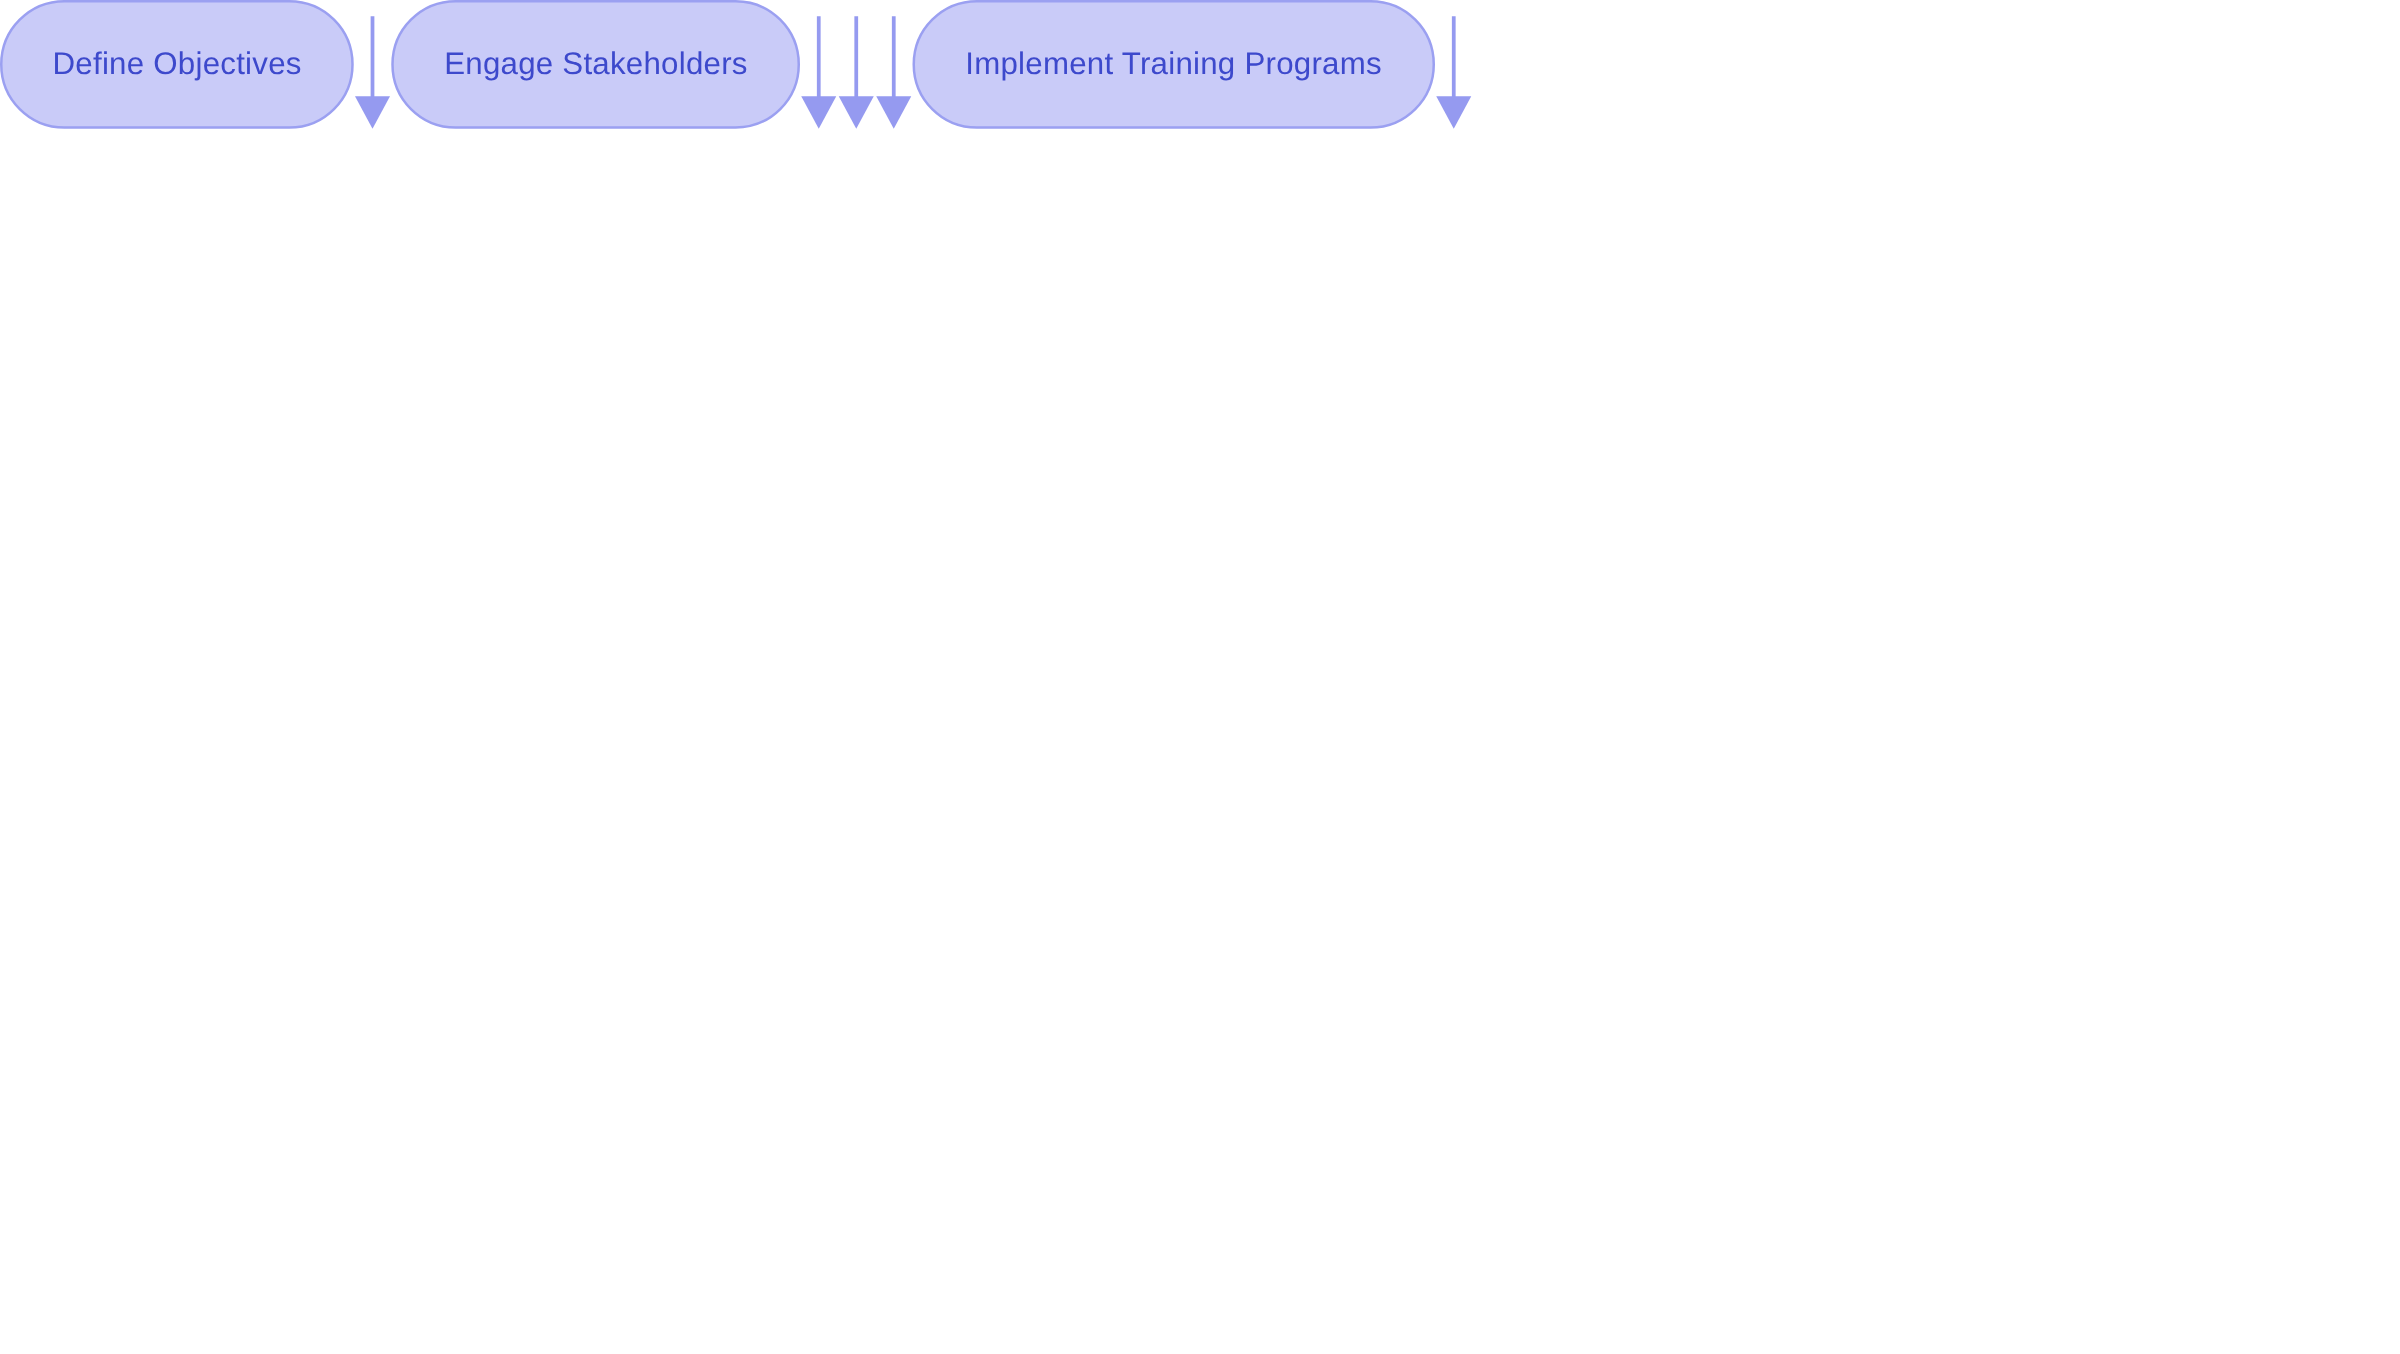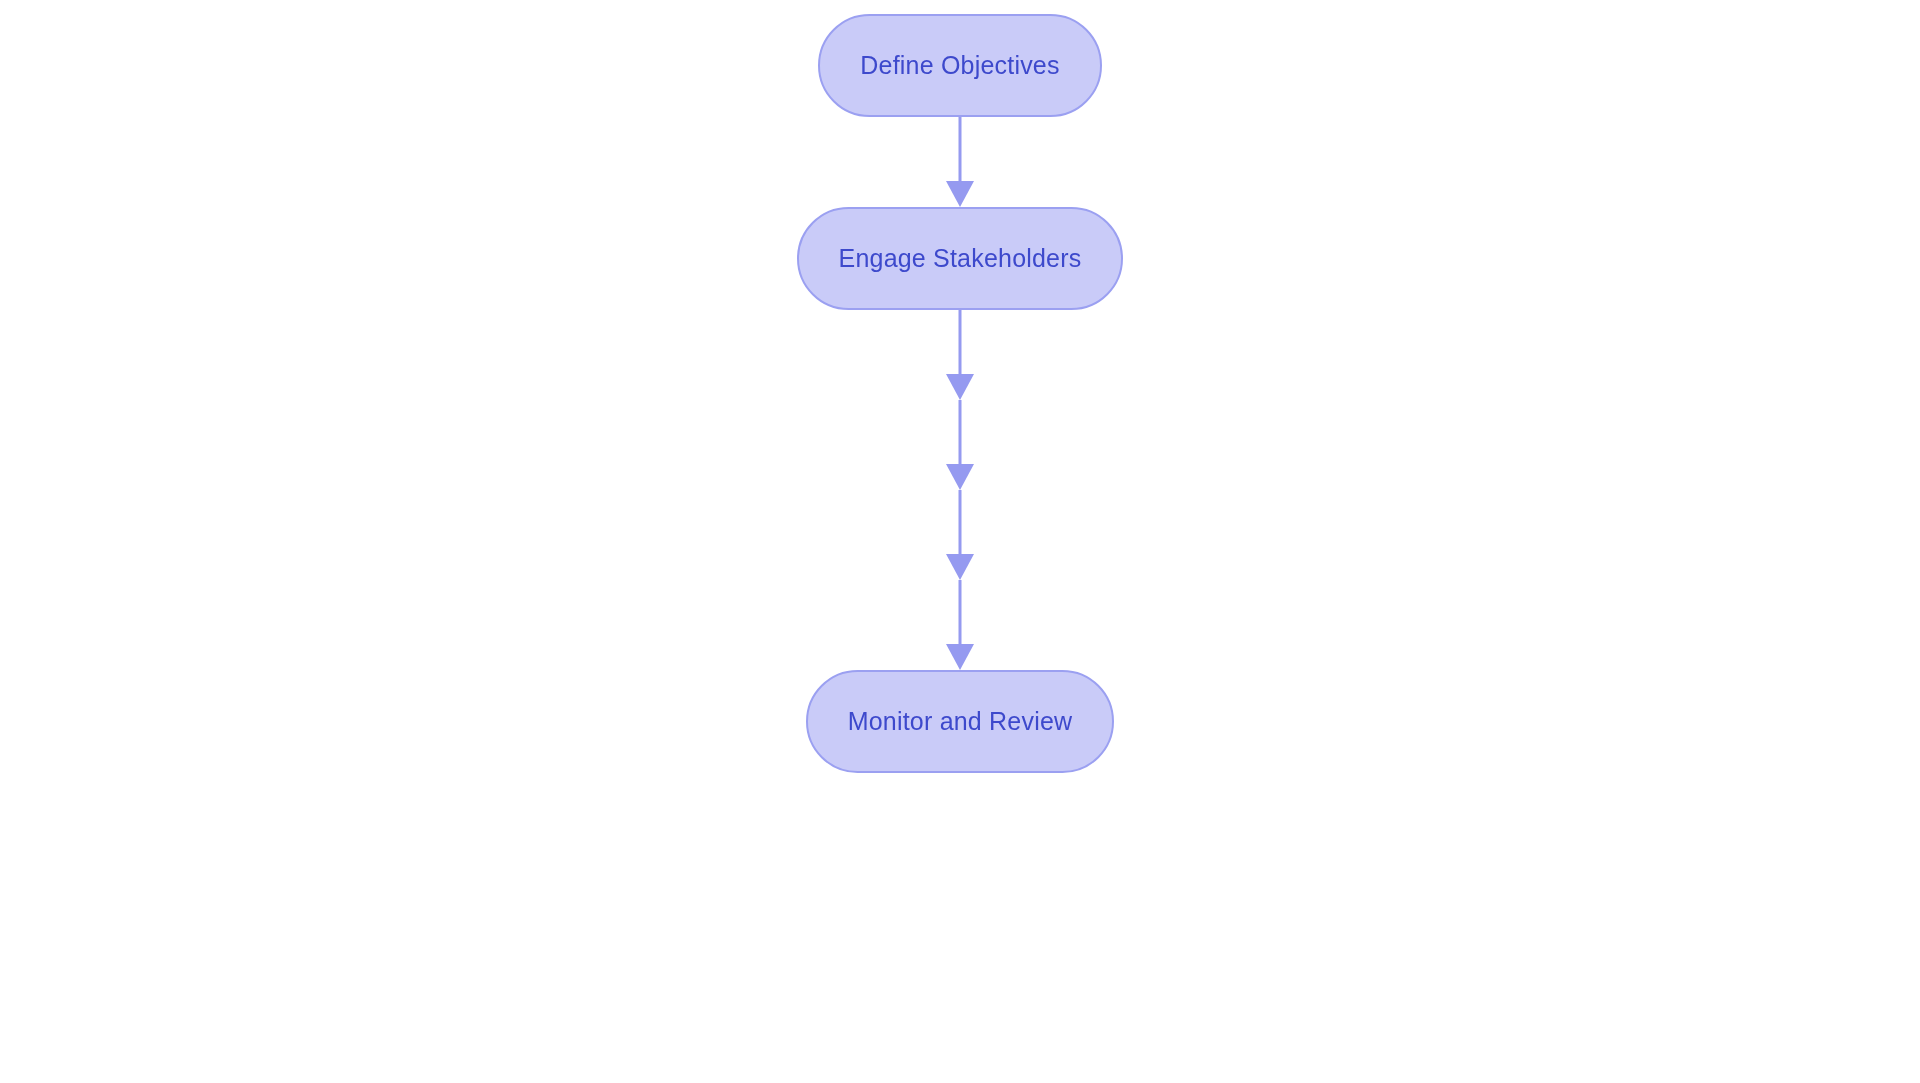--- a/index.html
+++ b/index.html
@@ -14,24 +14,24 @@
     height: 1083px;
     background: var(--bg, #ffffff);
     overflow: hidden;
   }
   .flow {
     position: absolute;
     left: 0;
     top: 0;
     width: 100%;
     box-sizing: border-box;
-    padding-top: 14px;
+    padding-top: 0;
     display: flex;
-    flex-direction: column;
-    align-items: center;
+    flex-direction: row;
+    align-items: flex-end;
   }
   .node {
     box-sizing: border-box;
     height: 103px;
     min-width: 220px;
     padding: 0 40px;
     display: inline-flex;
     align-items: center;
     justify-content: center;
     background: var(--node-fill, #c9cbf8);
@@ -98,23 +98,23 @@
     <div class="shaft"></div>
     <div class="head"></div>
   </div>
 
 
   <div class="connector">
     <div class="shaft"></div>
     <div class="head"></div>
   </div>
 
+  <div class="node">
+    <span>Implement Training Programs</span>
+  </div>
 
   <div class="connector">
     <div class="shaft"></div>
     <div class="head"></div>
   </div>
 
-  <div class="node">
-    <span>Monitor and Review</span>
-  </div>
 </div>
 </div>
 
 </body></html>

